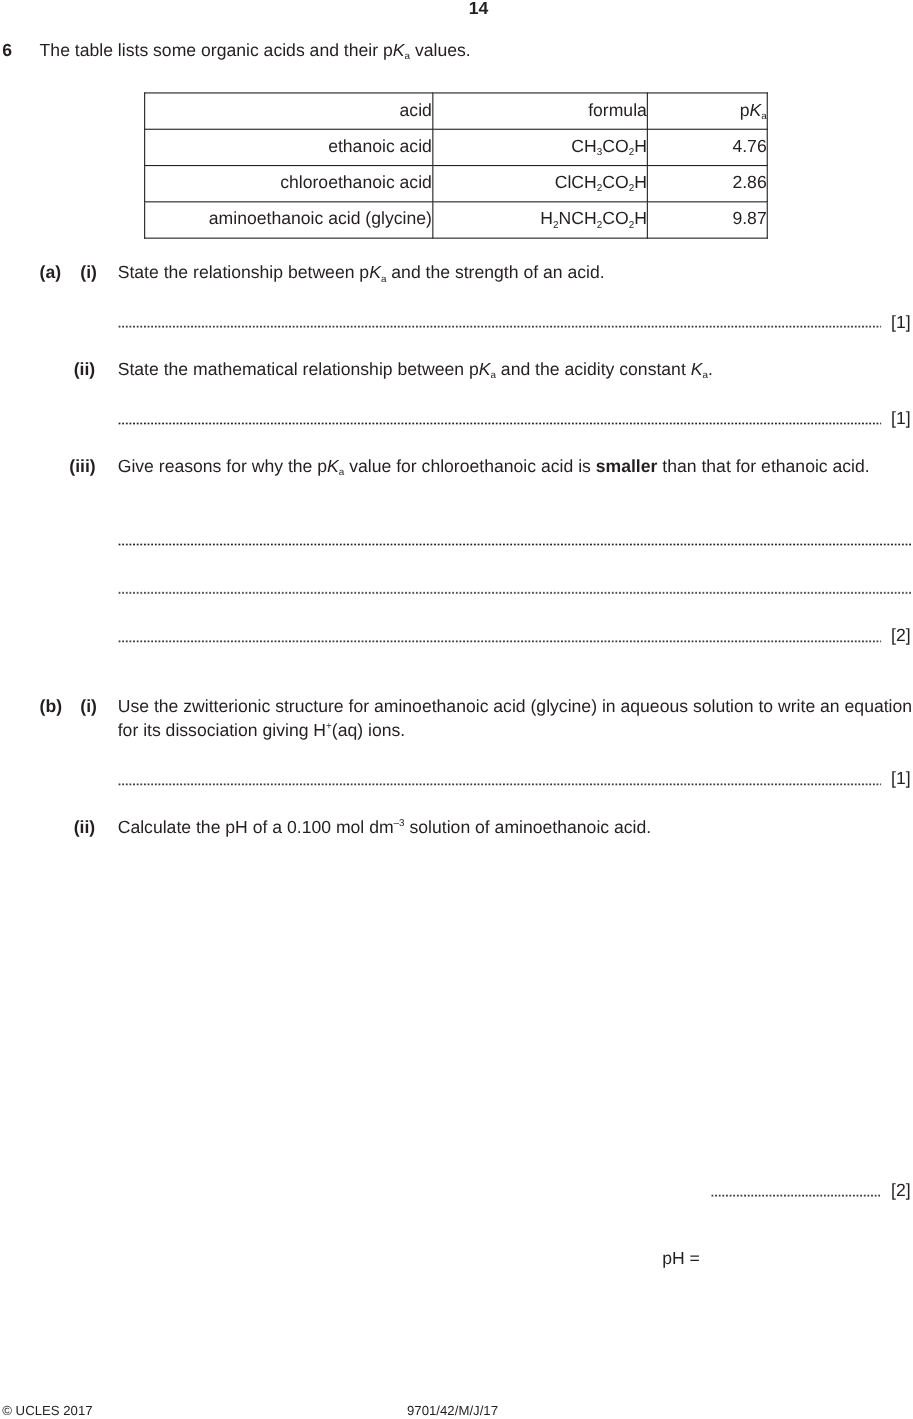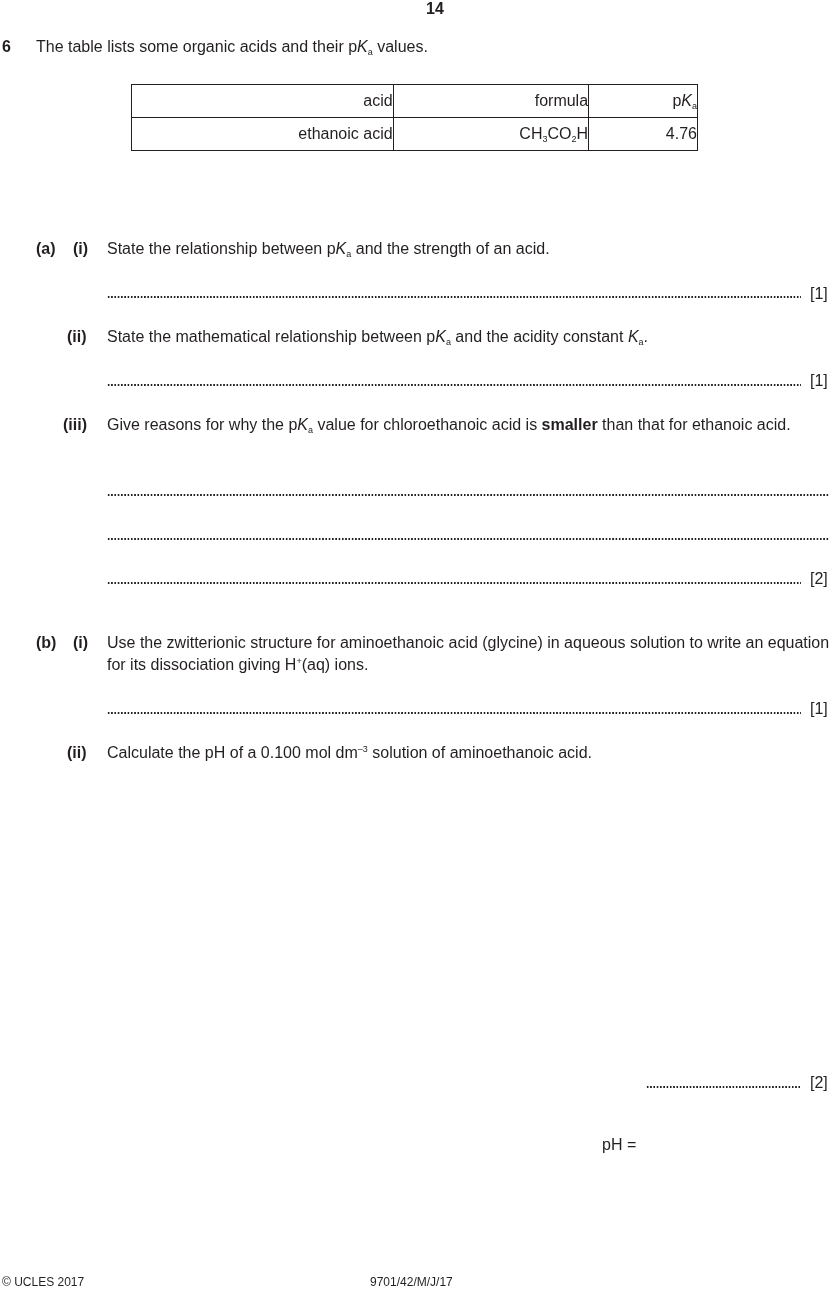--- a/index.html
+++ b/index.html
@@ -51,20 +51,30 @@
       <tr>
     <td class="col1">acid</td>
     <td class="col2">formula</td>
     <td class="col3"><span>p</span><span class="ital">K</span><sub>a</sub></td>
   </tr>
   <tr>
     <td>ethanoic acid</td>
     <td><span>CH</span><sub>3</sub><span>CO</span><sub>2</sub><span>H</span></td>
     <td>4.76</td>
   </tr>
+  <tr>
+    <td>chloroethanoic acid</td>
+    <td><span>Cl</span><span>CH</span><sub>2</sub><span>CO</span><sub>2</sub><span>H</span></td>
+    <td>2.86</td>
+  </tr>
+  <tr>
+    <td>aminoethanoic acid (glycine)</td>
+    <td><span>H</span><sub>2</sub><span>NCH</span><sub>2</sub><span>CO</span><sub>2</sub><span>H</span></td>
+    <td>9.87</td>
+  </tr>
 </tbody>
   </table>
 
 <div class="abs part lbl-a" style="top:240px;">(a)</div>
 <div class="abs part lbl-i" style="top:240px;">(i)</div>
 <div class="abs body-text" style="top:240px;"><span>State the relationship between p</span><span class="ital">K</span><sub>a</sub><span> and the strength of an acid.</span></div>
 <div class="dots" style="top:296px; width:694px;"></div>
 <div class="abs mark" style="top:285px;">[1]</div>
 
 <div class="abs part lbl-ii" style="top:328px;">(ii)</div>

